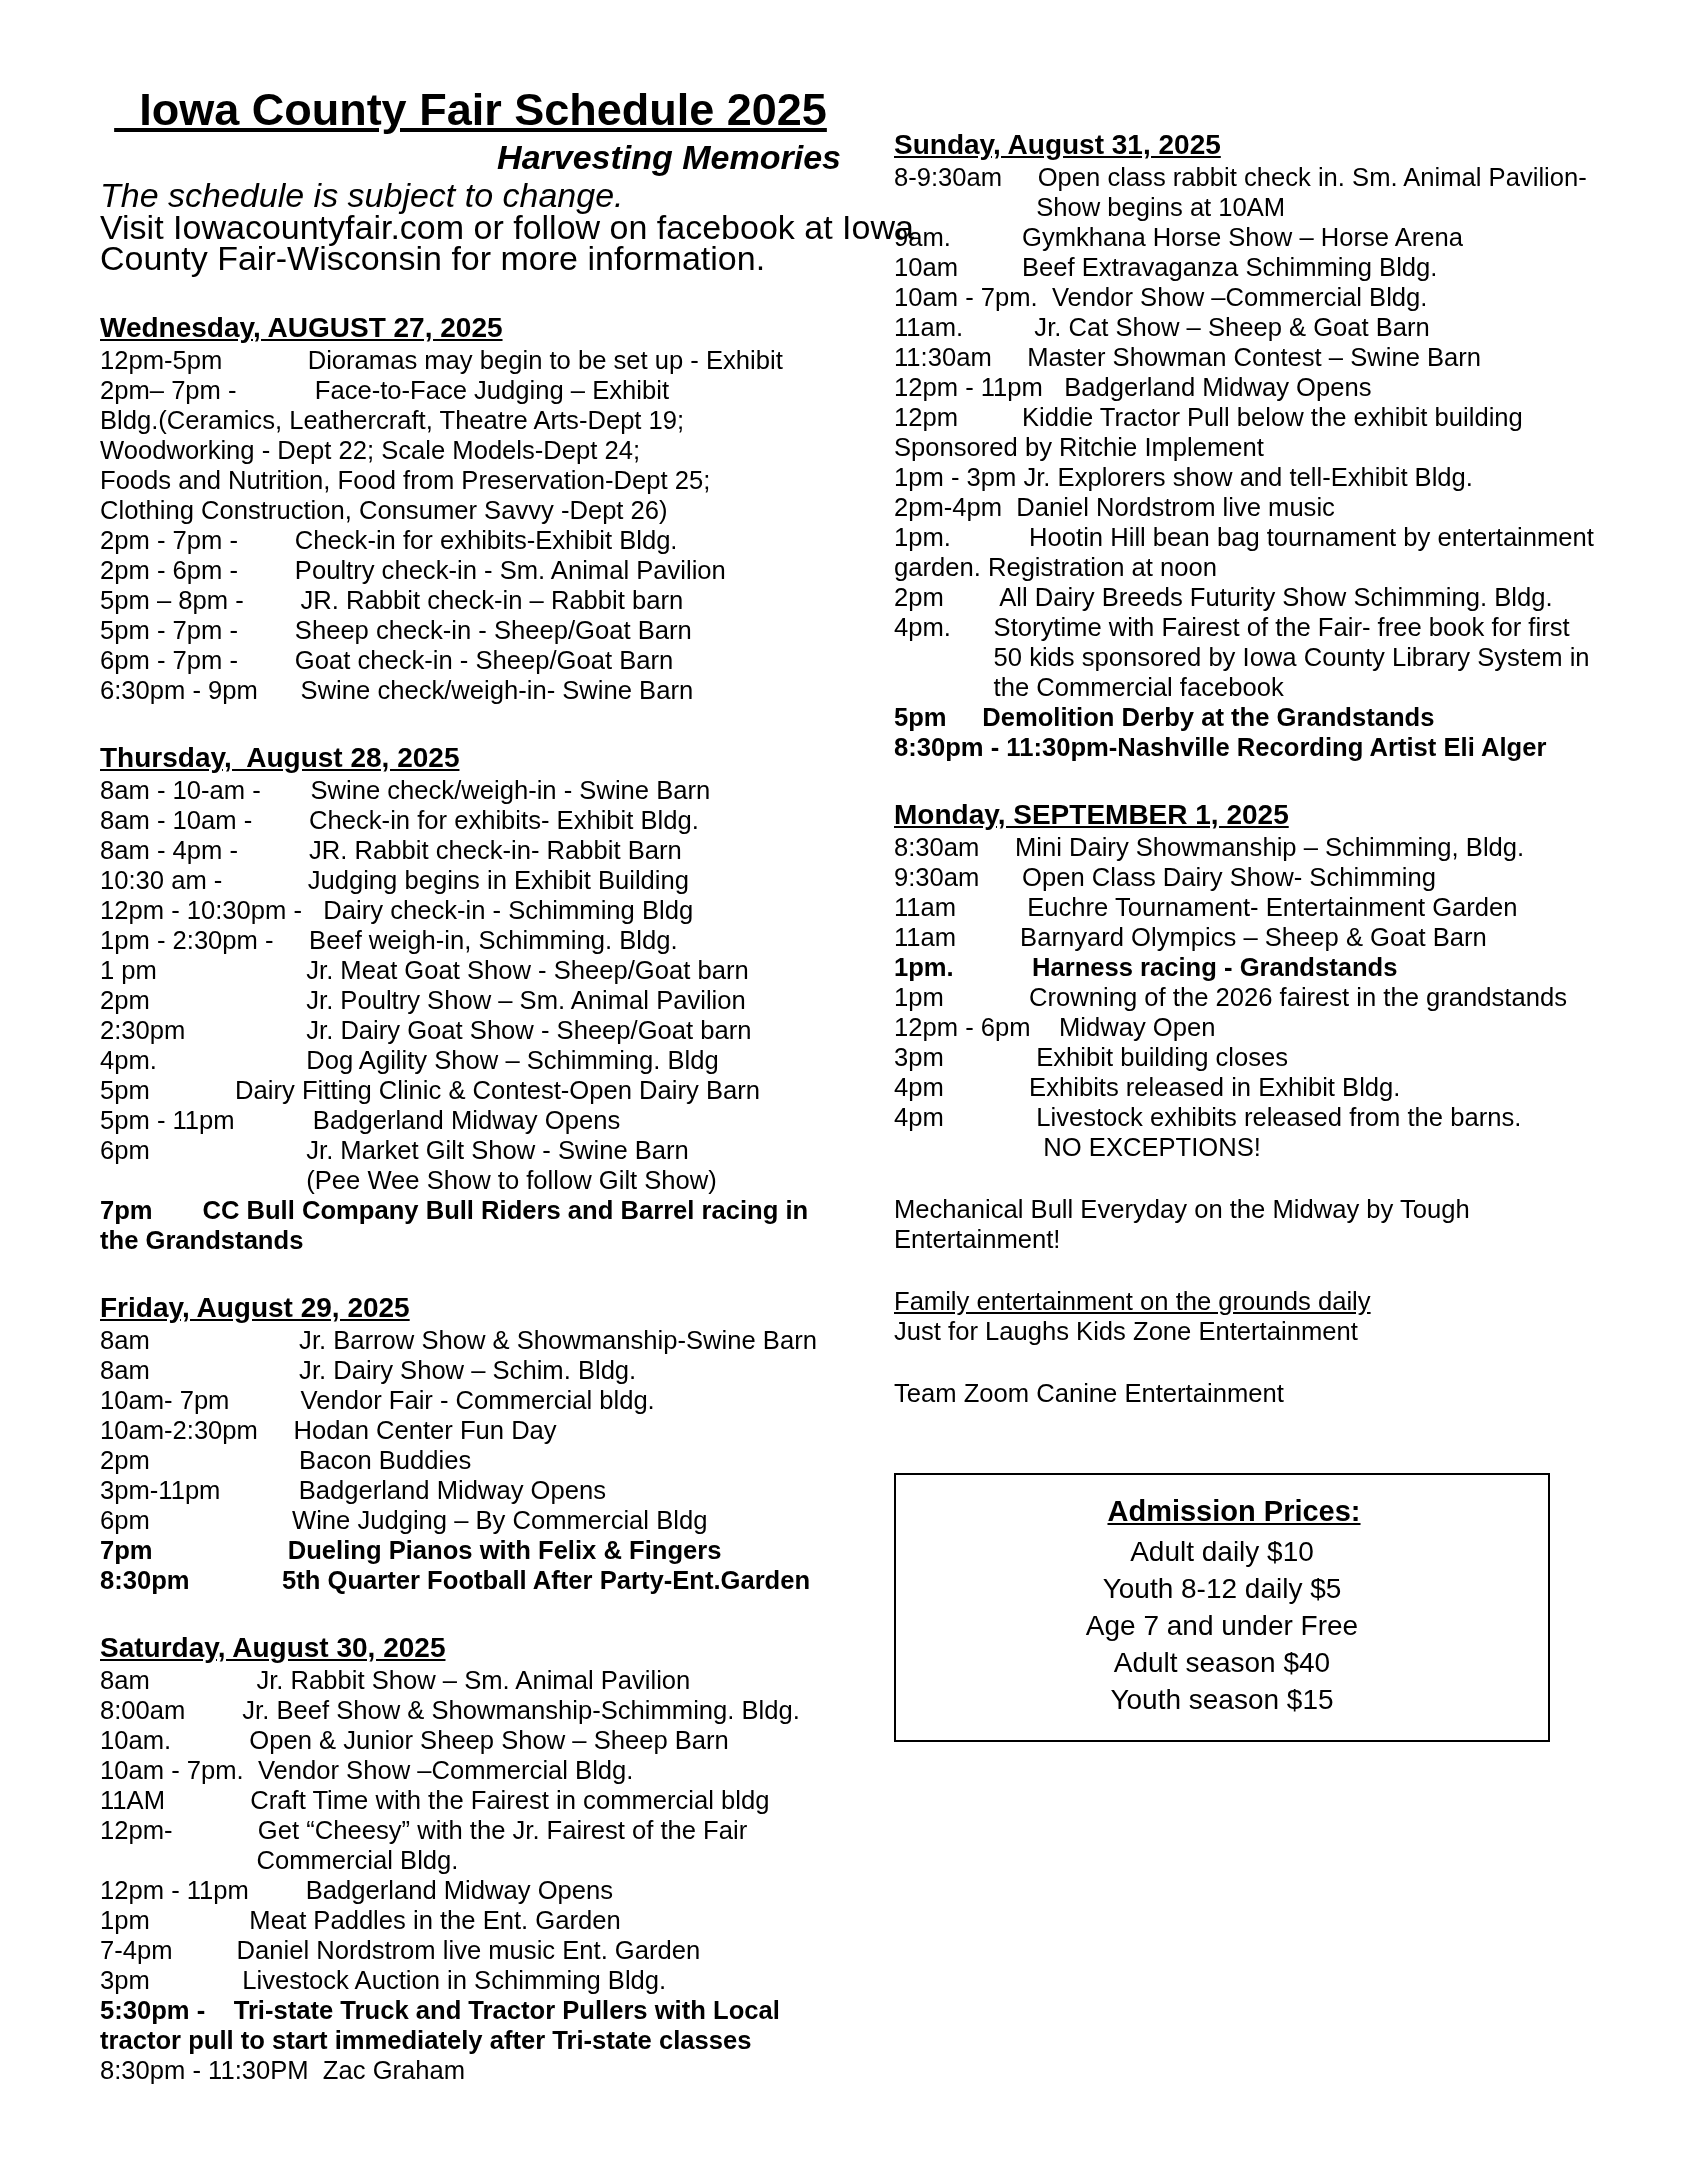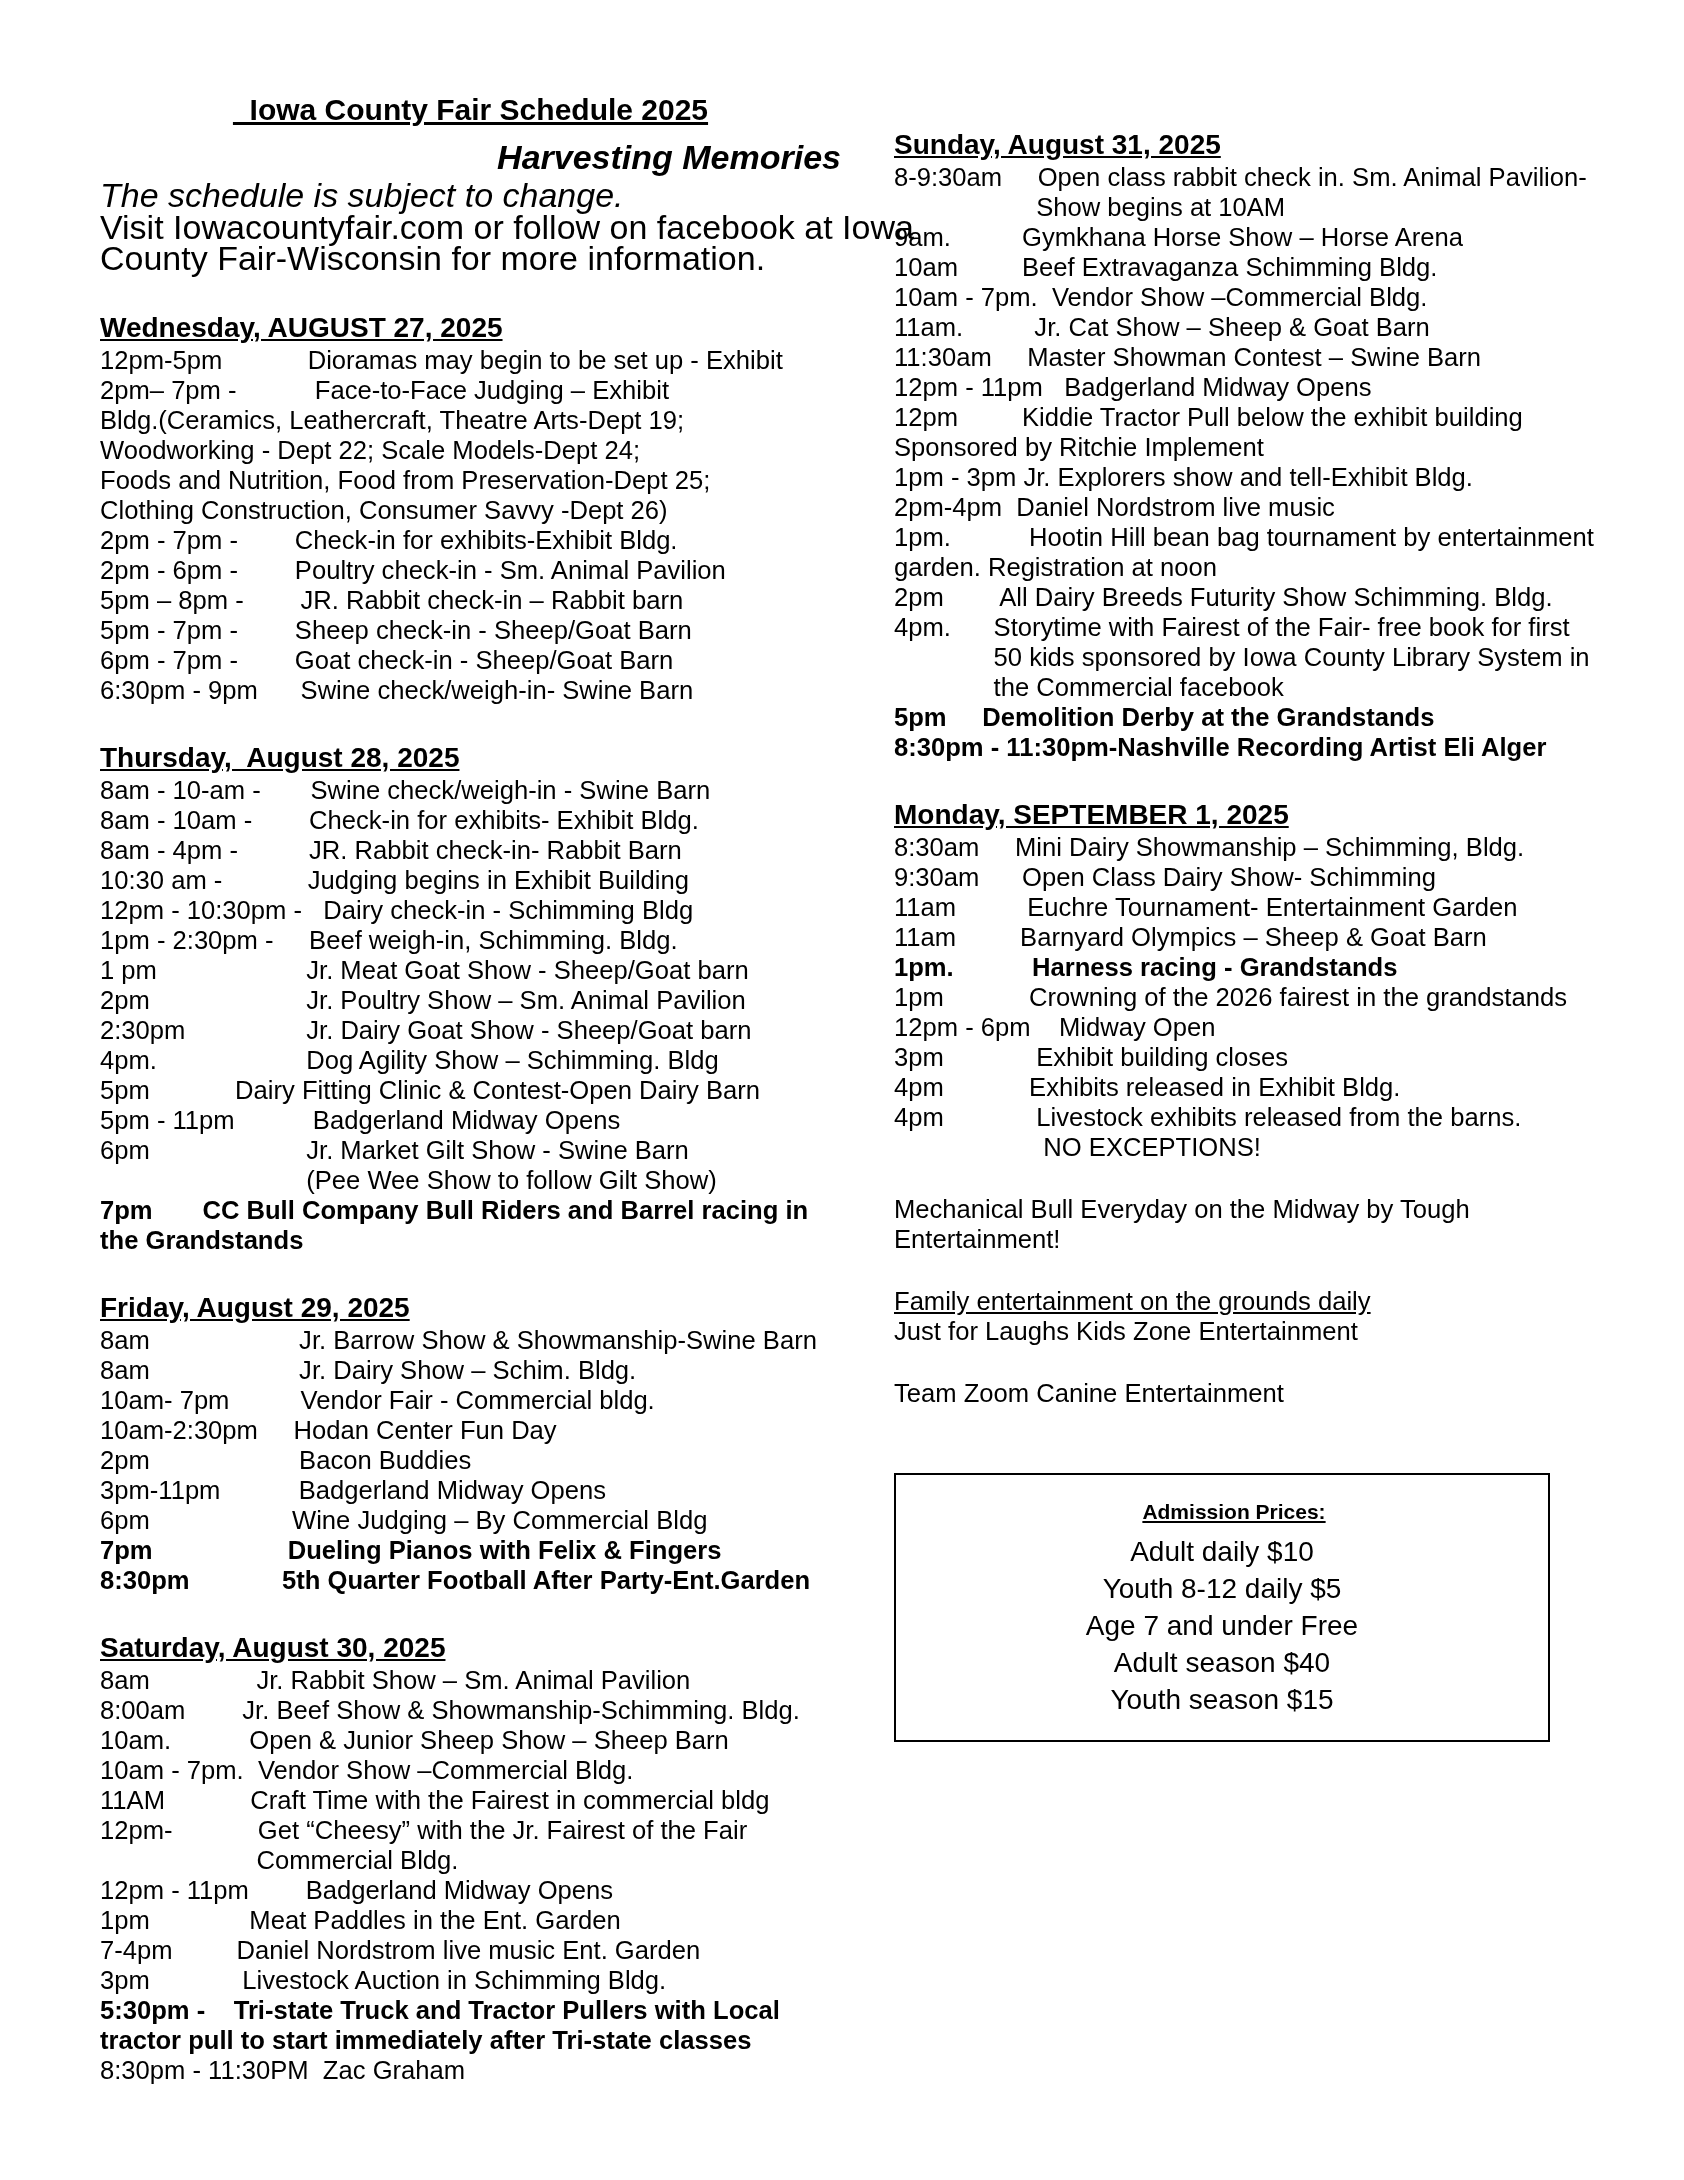--- a/index.html
+++ b/index.html
@@ -11,21 +11,21 @@
     background:#ffffff;
     color:#000000;
     font-family:"Liberation Sans","DejaVu Sans",sans-serif;
     overflow:hidden;
   }
   .col{position:absolute;top:0;}
   .col-left{left:100px;top:85px;width:741px;}
   .col-right{left:894px;top:128px;width:790px;}
 
   .doc-title{
-    font-size:30px;line-height:49px;font-weight:bold;
+    font-size:45px;line-height:49px;font-weight:bold;
     text-align:center;text-decoration:underline;white-space:pre;
   }
   .doc-subtitle{
     font-size:34px;line-height:46px;font-weight:bold;font-style:italic;
     text-align:right;
   }
   .note{font-size:34px;line-height:31.5px;white-space:pre;}
   .note.italic{font-style:italic;}
 
   .day{margin-top:36px;}
@@ -41,21 +41,21 @@
   .extra-block{margin-top:32px;}
 
   .admission-box{
     margin-top:65px;
     width:652px;
     border:2.6px solid #000000;
     text-align:center;
     padding:15.3px 0 22px 0;
   }
   .admission-title{
-    font-size:21px;line-height:43px;font-weight:bold;text-decoration:underline;padding-left:24px;
+    font-size:29px;line-height:43px;font-weight:bold;text-decoration:underline;padding-left:24px;
   }
   .admission-line{font-size:28px;line-height:37px;}
 </style>
 </head>
 <body>
 
 <div class="page">
   <div class="col col-left">
     <div class="doc-title">  Iowa County Fair Schedule 2025</div>
     <div class="doc-subtitle">Harvesting Memories</div>

